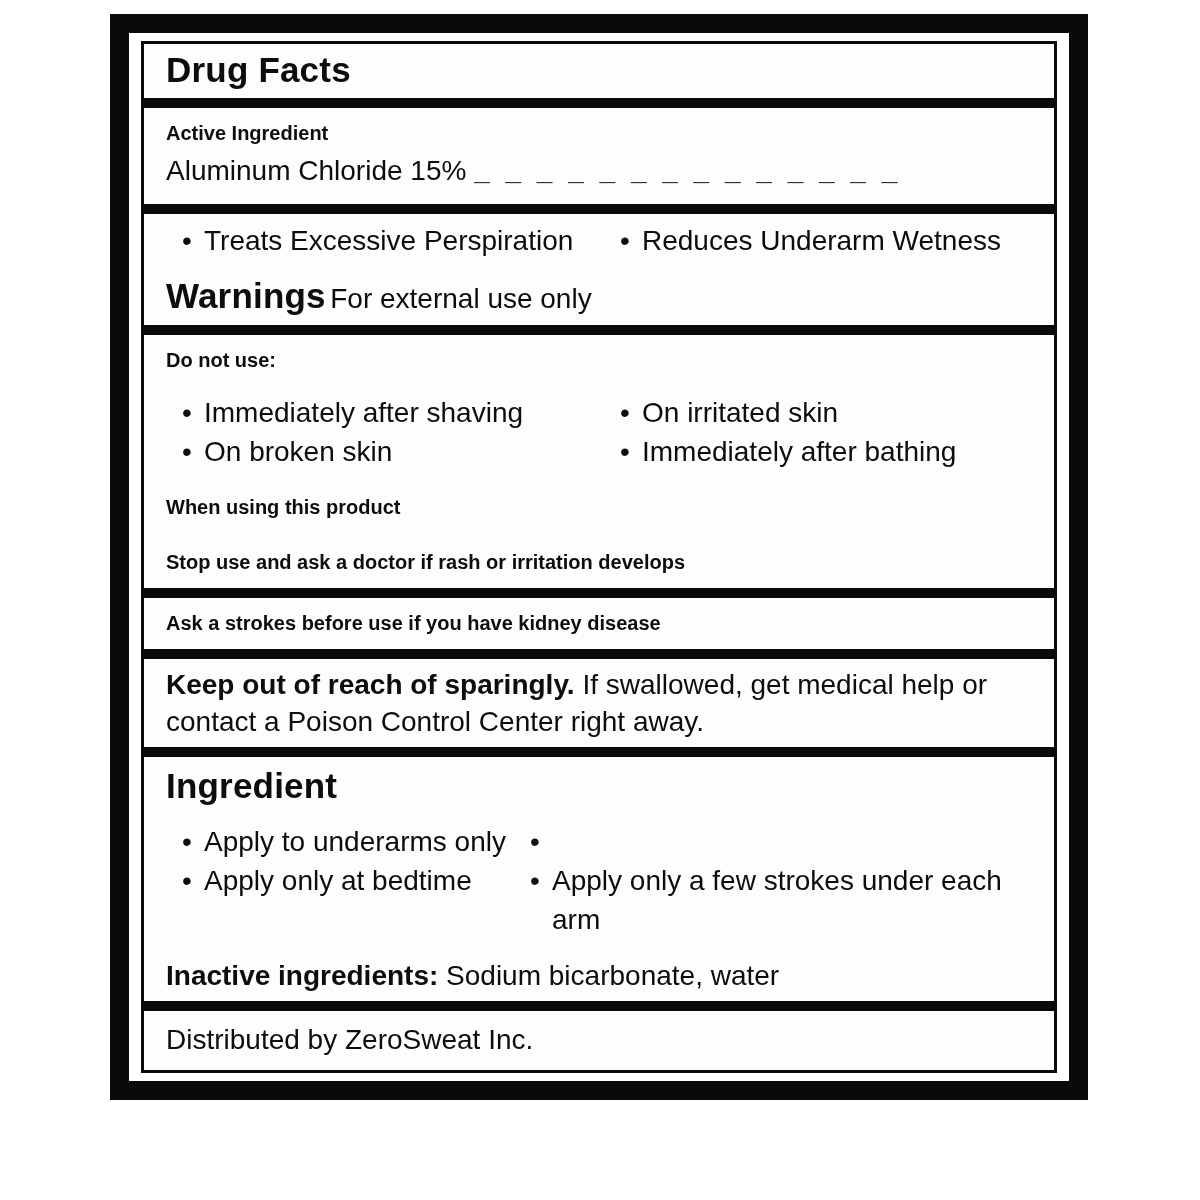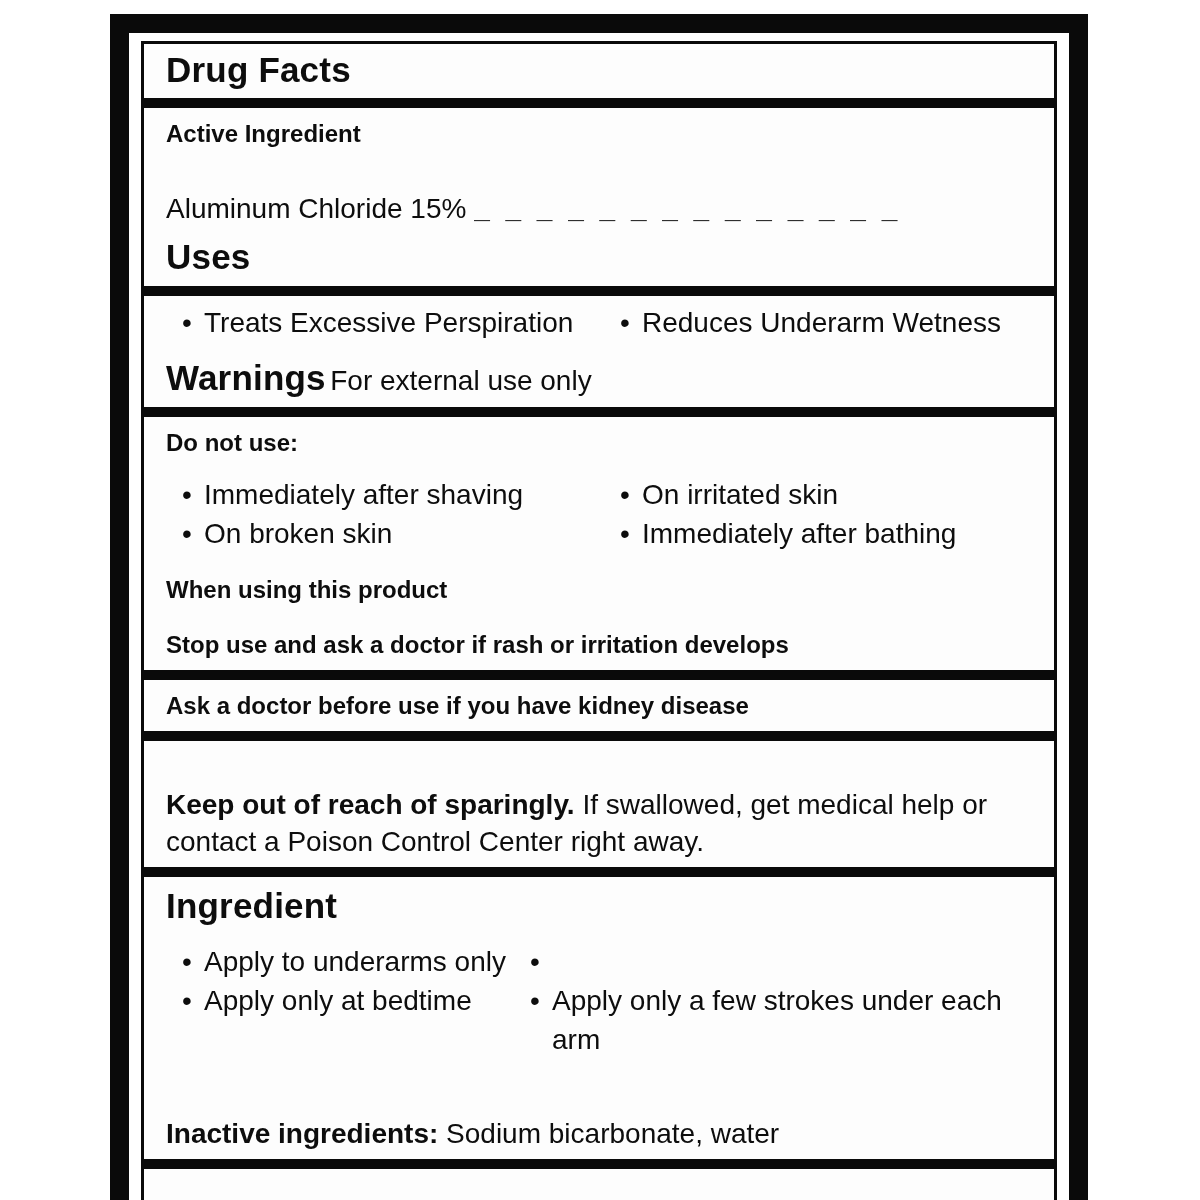--- a/index.html
+++ b/index.html
@@ -41,29 +41,28 @@
     background: #fdfdfd;
     padding: 7px 22px;
   }
   .h-big {
     font-size: 35px;
     font-weight: bold;
     line-height: 44px;
     letter-spacing: 0.2px;
   }
   .h-med {
-    font-size: 24px;
+    font-size: 20px;
     font-weight: bold;
     line-height: 37px;
   }
   .txt {
     font-size: 28px;
     font-weight: normal;
     line-height: 37px;
-    margin-top: 38px;
   }
   .b { font-weight: bold; }
   .dashes {
     font-size: 28px;
     letter-spacing: 4px;
     font-weight: bold;
     color: #222;
     white-space: nowrap;
   }
   .bullets { margin-left: 16px; }
@@ -99,21 +98,20 @@
         <div class="h-big">Drug Facts</div>
       </div>
 
       <div class="sec">
         <div class="h-med">Active Ingredient</div>
         <div class="txt">
           <span>Aluminum Chloride 15%</span>
           <span class="dashes">_ _ _ _ _ _ _ _ _ _ _ _ _ _</span>
         </div>
         <div class="sp8"></div>
-        <div class="h-big">Uses</div>
       </div>
 
       <div class="sec">
         <div class="bullets row">
           <div class="col-l-uses">
             <div class="bullet">
               <span class="dot">•</span>
               <span>Treats Excessive Perspiration</span>
             </div>
           </div>
@@ -156,21 +154,21 @@
             </div>
           </div>
         </div>
         <div class="sp18"></div>
         <div class="h-med">When using this product</div>
         <div class="sp18"></div>
         <div class="h-med">Stop use and ask a doctor if rash or irritation develops</div>
       </div>
 
       <div class="sec">
-        <div class="h-med">Ask a doctor before use if you have kidney disease</div>
+        <div class="h-med">Ask a strokes before use if you have kidney disease</div>
       </div>
 
       <div class="sec">
         <div class="txt">
           <span class="b">Keep out of reach of sparingly.</span>
           <span>If swallowed, get medical help or contact a Poison Control Center right away.</span>
         </div>
       </div>
 
       <div class="sec">

